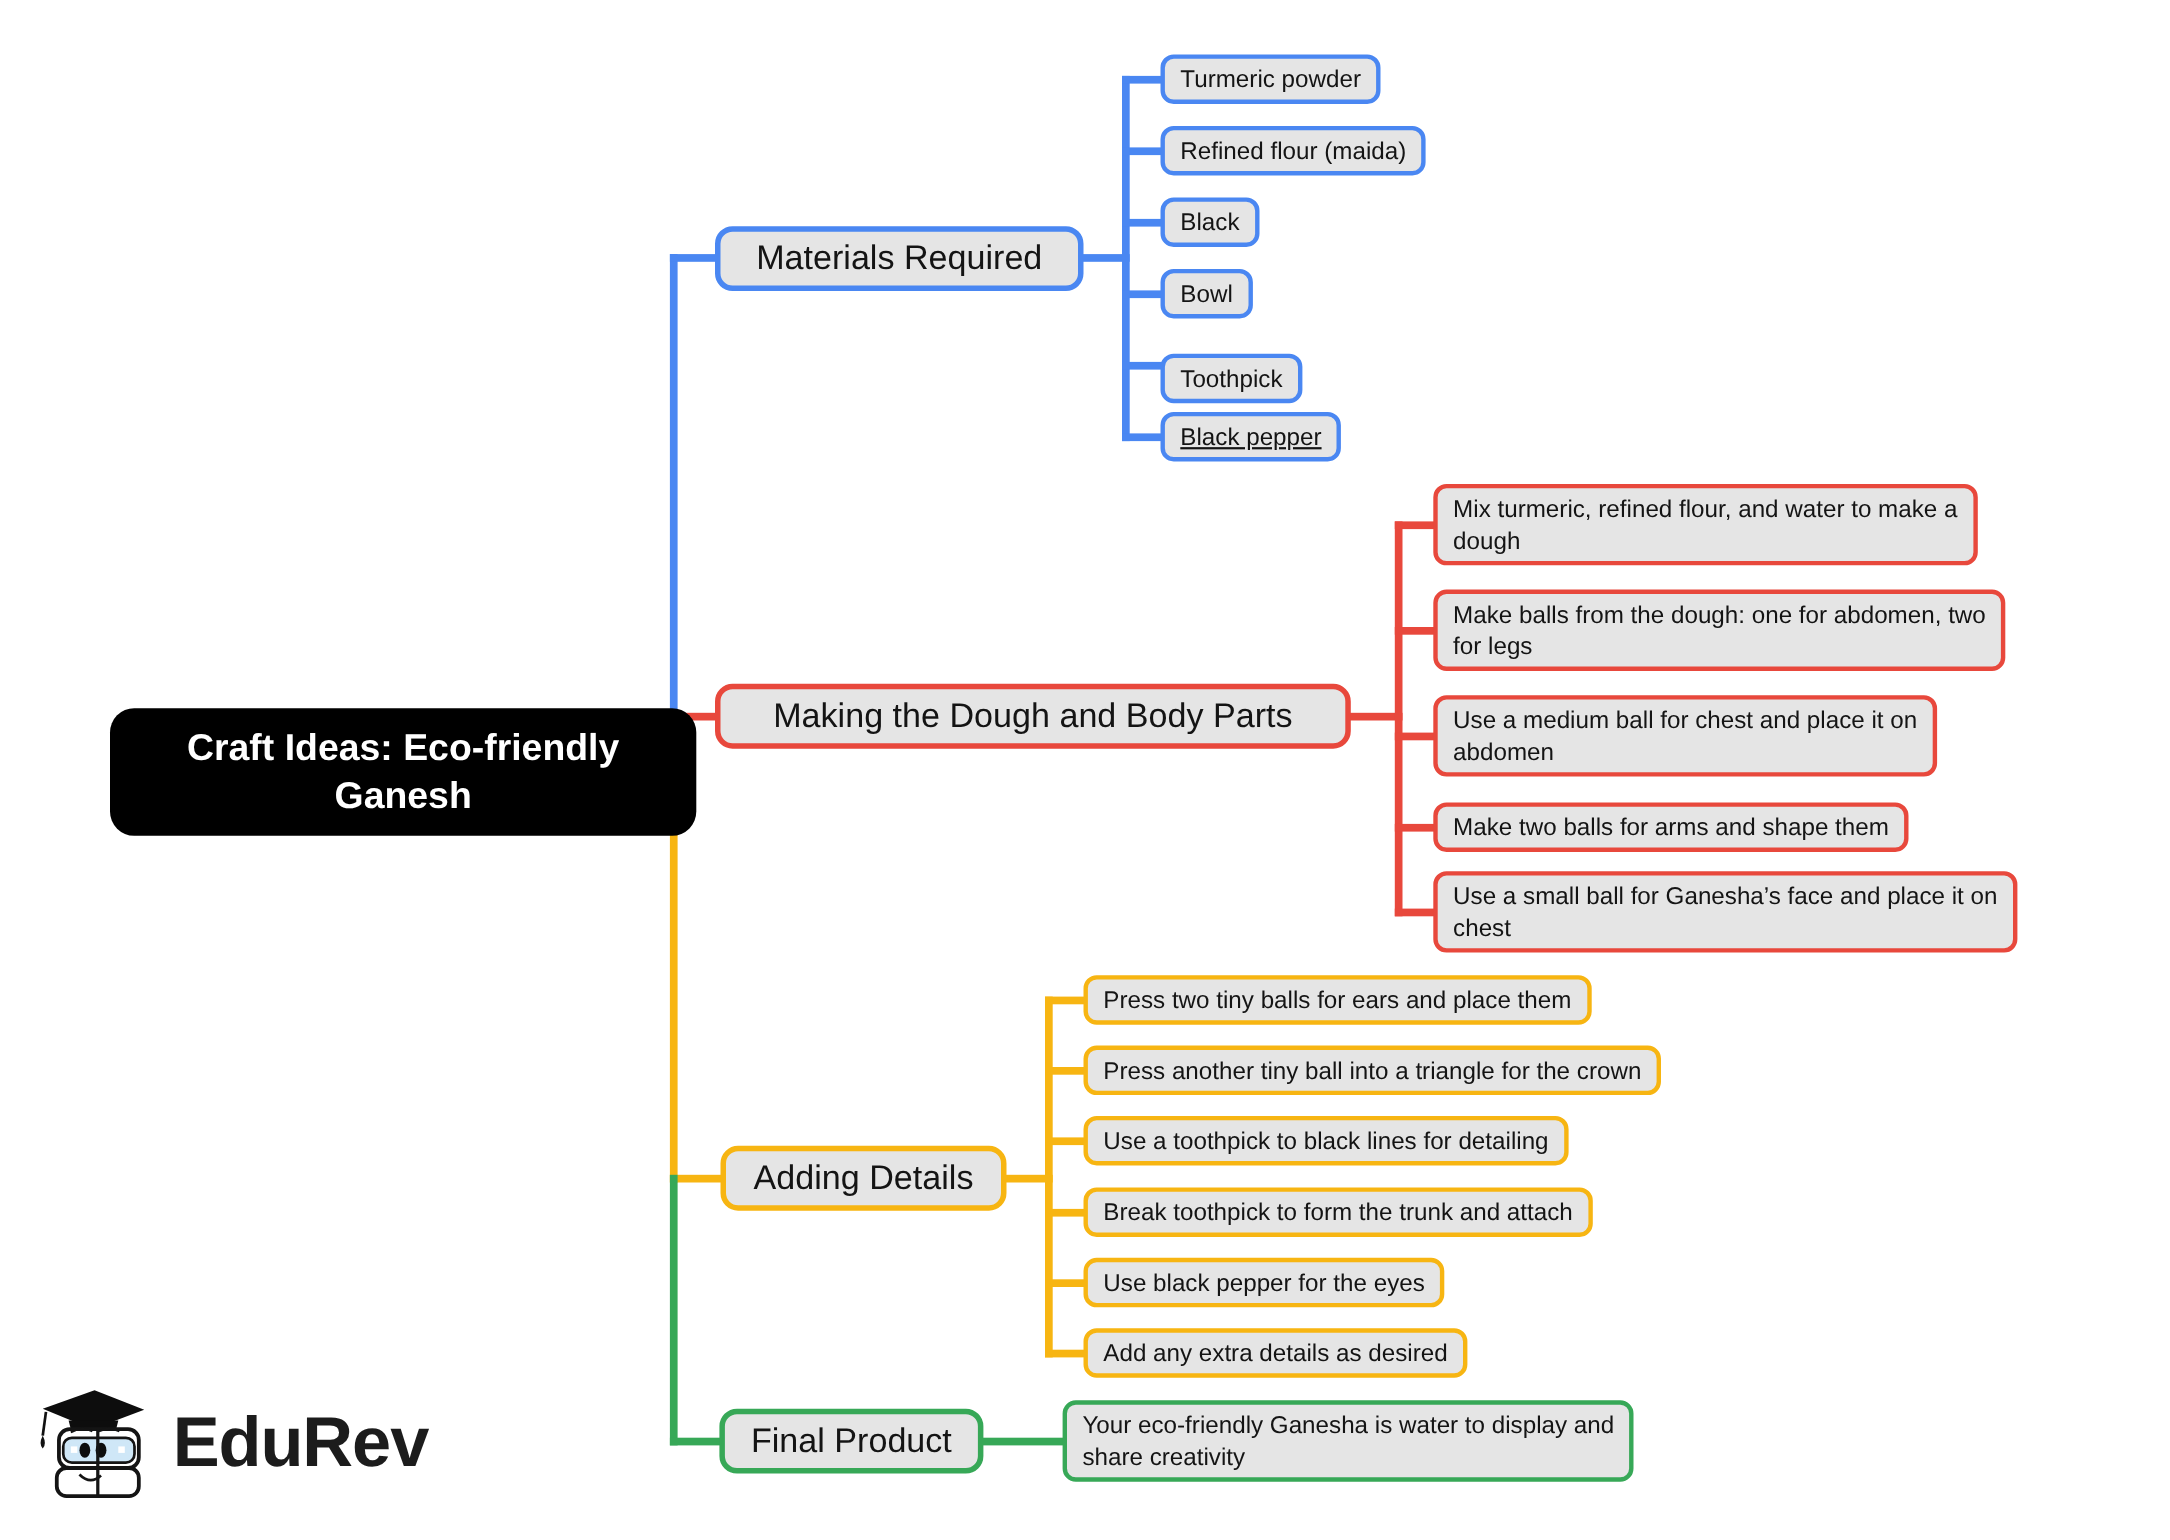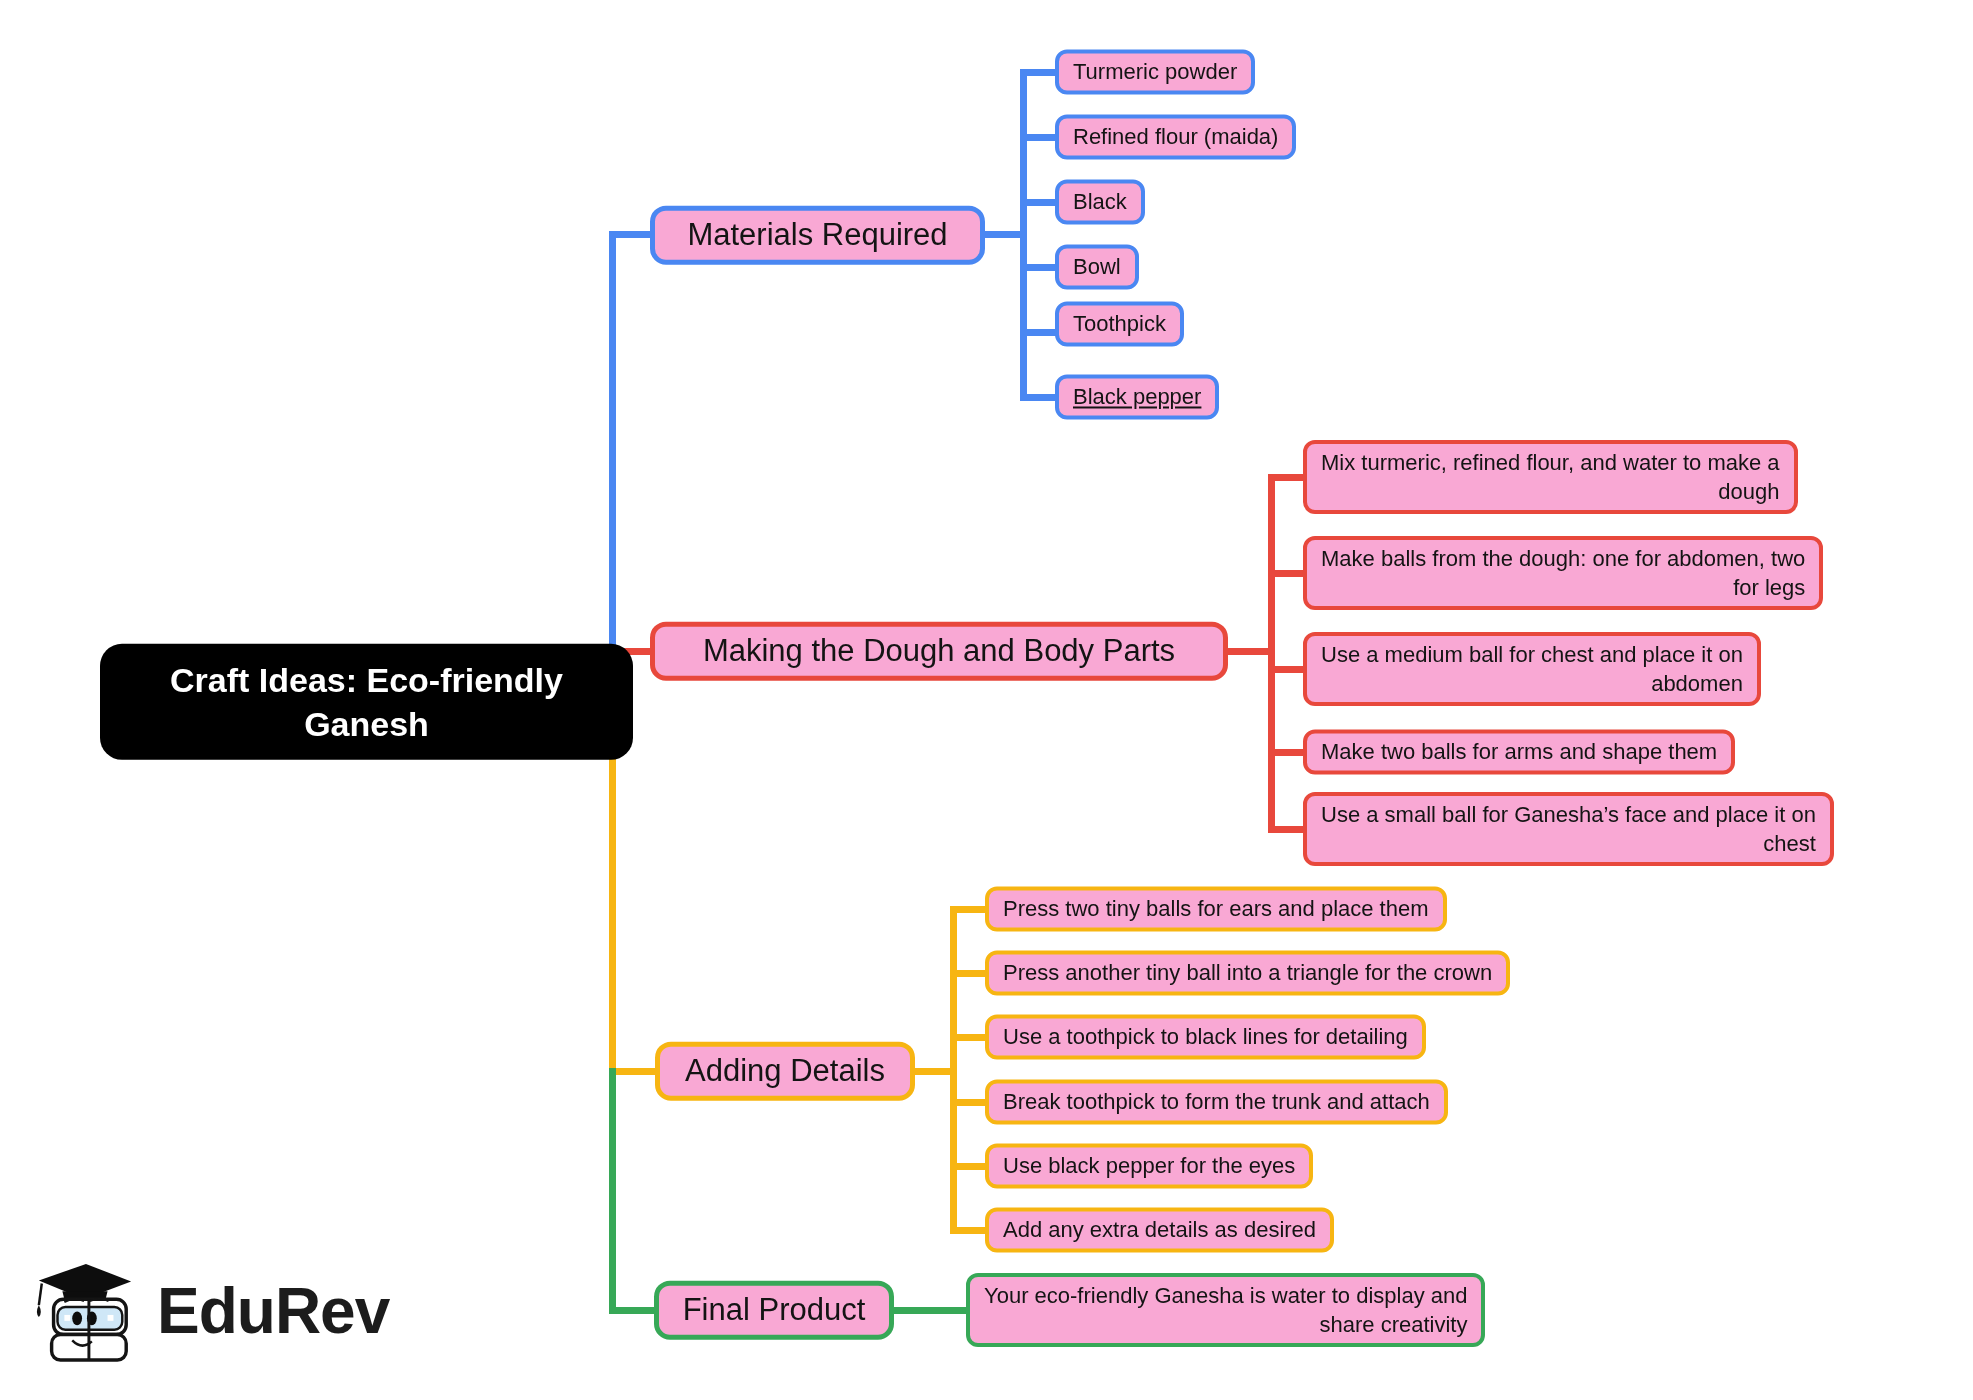--- a/index.html
+++ b/index.html
@@ -8,22 +8,22 @@
     font-family:"Liberation Sans",sans-serif;color:#111;overflow:hidden;
   }
   
   .conn{position:absolute;}
   .c-blue{background:#4a87f2;}
   .c-red{background:#e8483c;}
   .c-yellow{background:#f7b512;}
   .c-green{background:#37a857;}
   
   .box{
-    position:absolute;background:#f9a8d4;box-sizing:border-box;
-    display:flex;align-items:center;justify-content:center;text-align:right;
+    position:absolute;background:#e5e5e5;box-sizing:border-box;
+    display:flex;align-items:center;justify-content:center;text-align:left;
     transform:translateY(-50%);
   }
   .title-box{
     border:5px solid;border-radius:16px;font-size:31px;line-height:1.25;
     padding:5px 14px;white-space:nowrap;color:#141414;
   }
   .leaf{
     border:4px solid;border-radius:12px;font-size:22px;line-height:1.32;
     padding:4px 14px;white-space:pre-line;color:#141414;
   }
@@ -92,21 +92,21 @@
   <div class="box title-box b-red" style="left:650px;top:651px;width:578px;">Making the Dough and Body Parts</div>
 
   <div class="box title-box b-yellow" style="left:655px;top:1071px;width:260px;">Adding Details</div>
 
   <div class="box title-box b-green" style="left:654px;top:1310px;width:240px;">Final Product</div>
 
   <div class="box leaf b-blue" style="left:1055px;top:72px;">Turmeric powder</div>
   <div class="box leaf b-blue" style="left:1055px;top:137px;">Refined flour (maida)</div>
   <div class="box leaf b-blue" style="left:1055px;top:202px;">Black</div>
   <div class="box leaf b-blue" style="left:1055px;top:267px;">Bowl</div>
-  <div class="box leaf b-blue" style="left:1055px;top:324px;">Toothpick</div>
+  <div class="box leaf b-blue" style="left:1055px;top:344px;">Toothpick</div>
   <div class="box leaf b-blue" style="left:1055px;top:397px;text-decoration:underline;">Black pepper</div>
 
   <div class="box leaf b-red" style="left:1303px;top:573px;">Make balls from the dough: one for abdomen, two
 for legs</div>
   <div class="box leaf b-red" style="left:1303px;top:477px;">Mix turmeric, refined flour, and water to make a
 dough</div>
   <div class="box leaf b-red" style="left:1303px;top:669px;">Use a medium ball for chest and place it on
 abdomen</div>
   <div class="box leaf b-red" style="left:1303px;top:752px;">Make two balls for arms and shape them</div>
   <div class="box leaf b-red" style="left:1303px;top:829px;">Use a small ball for Ganesha’s face and place it on

